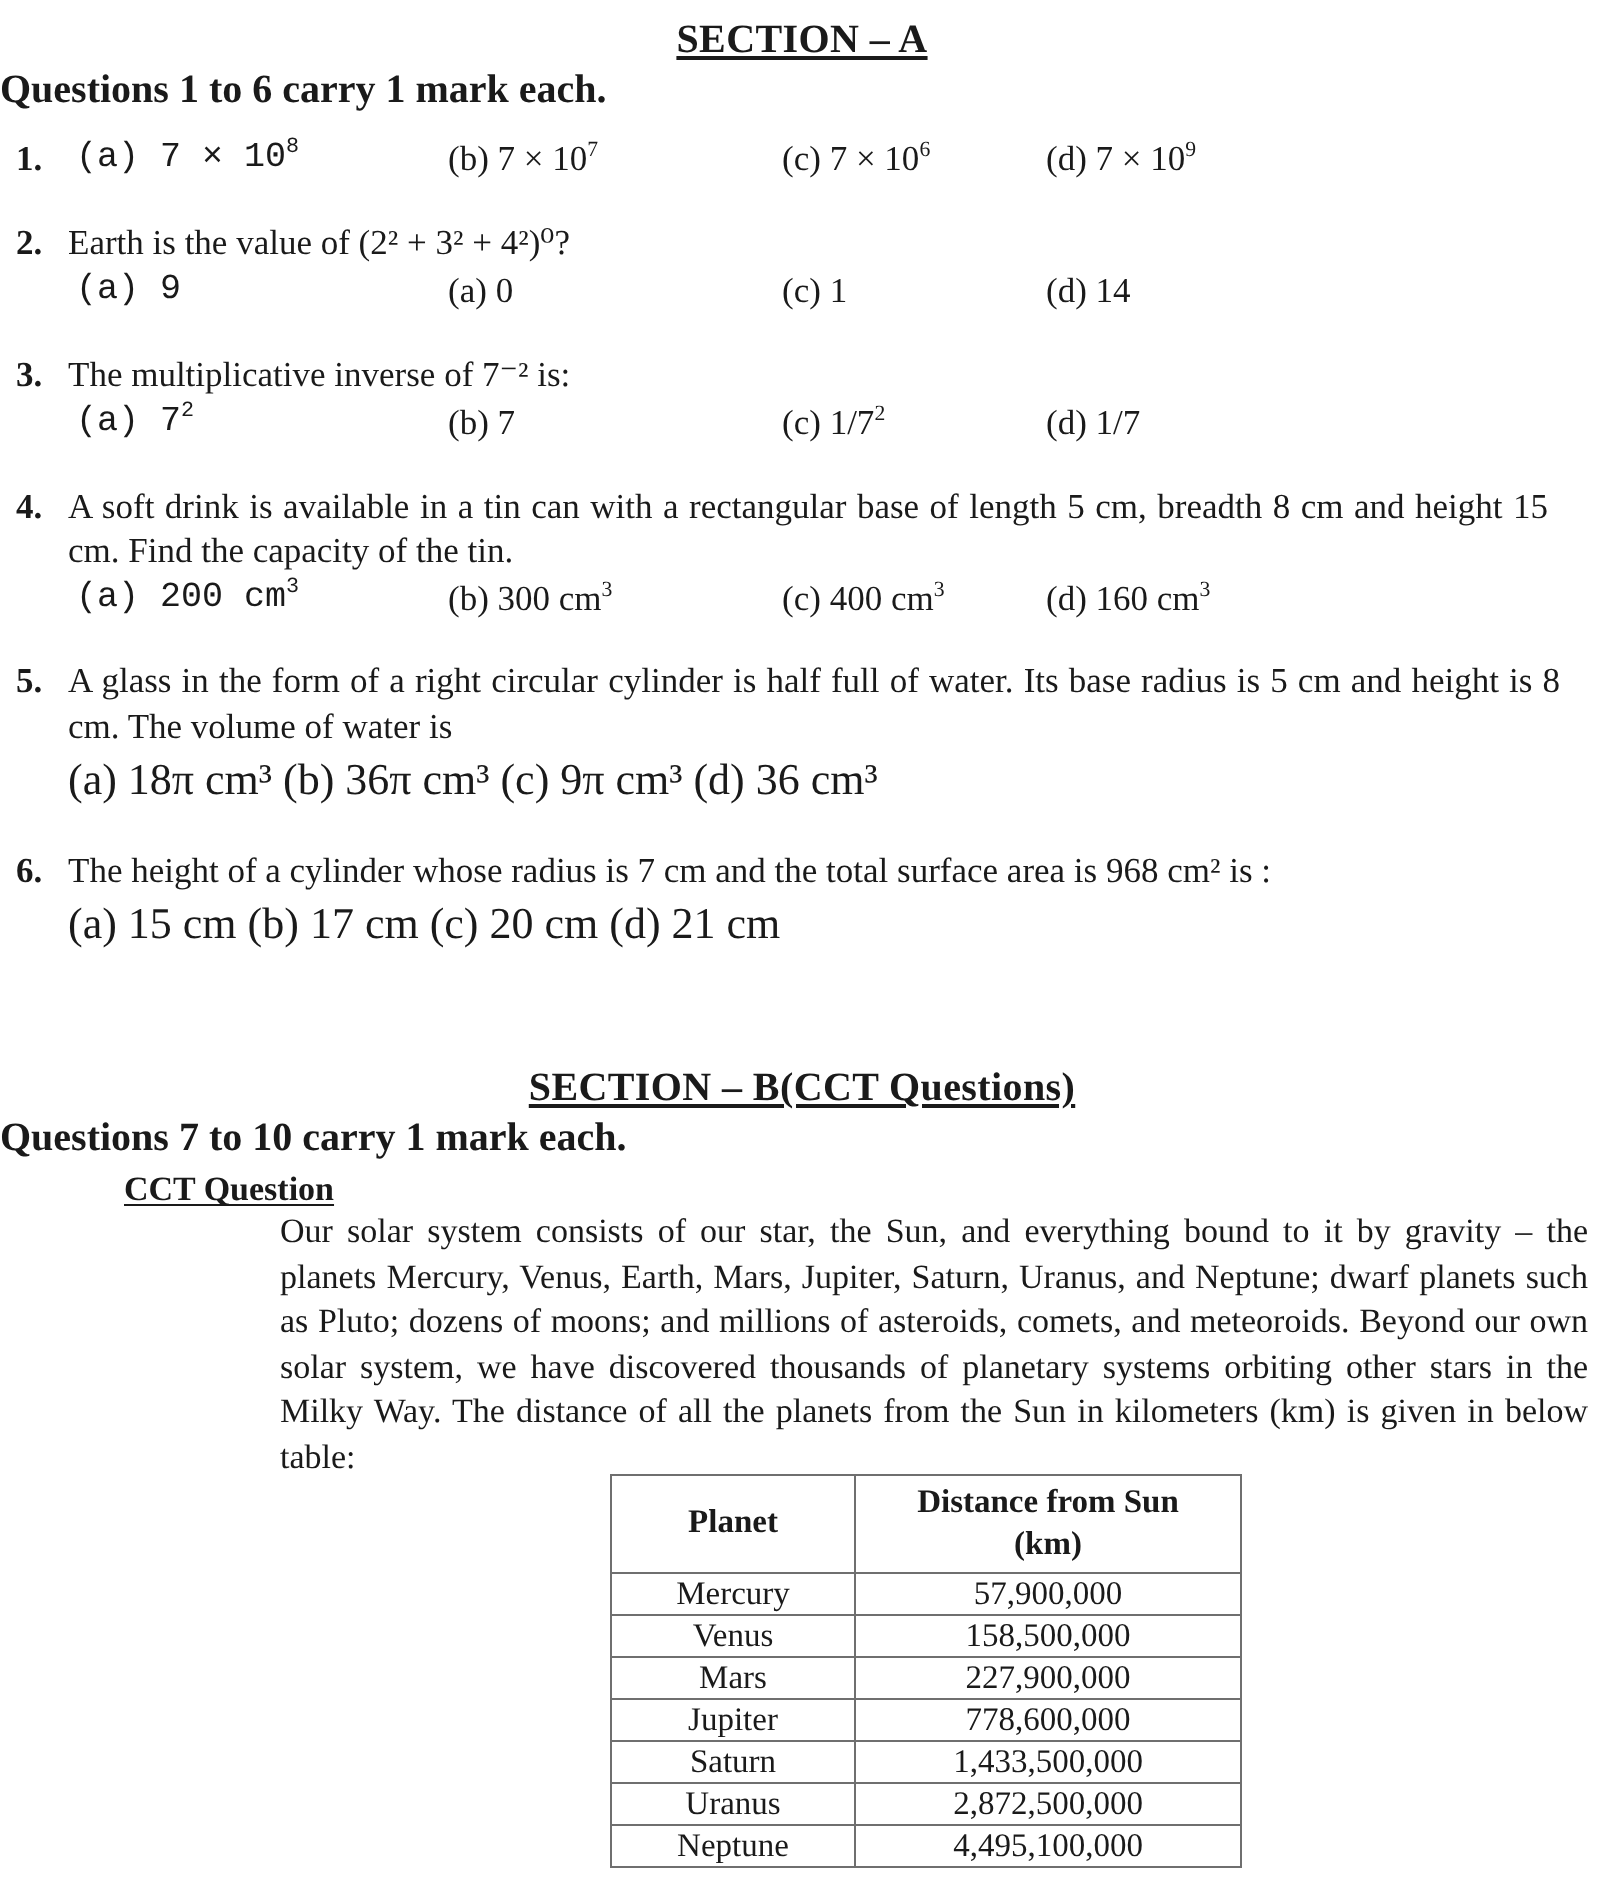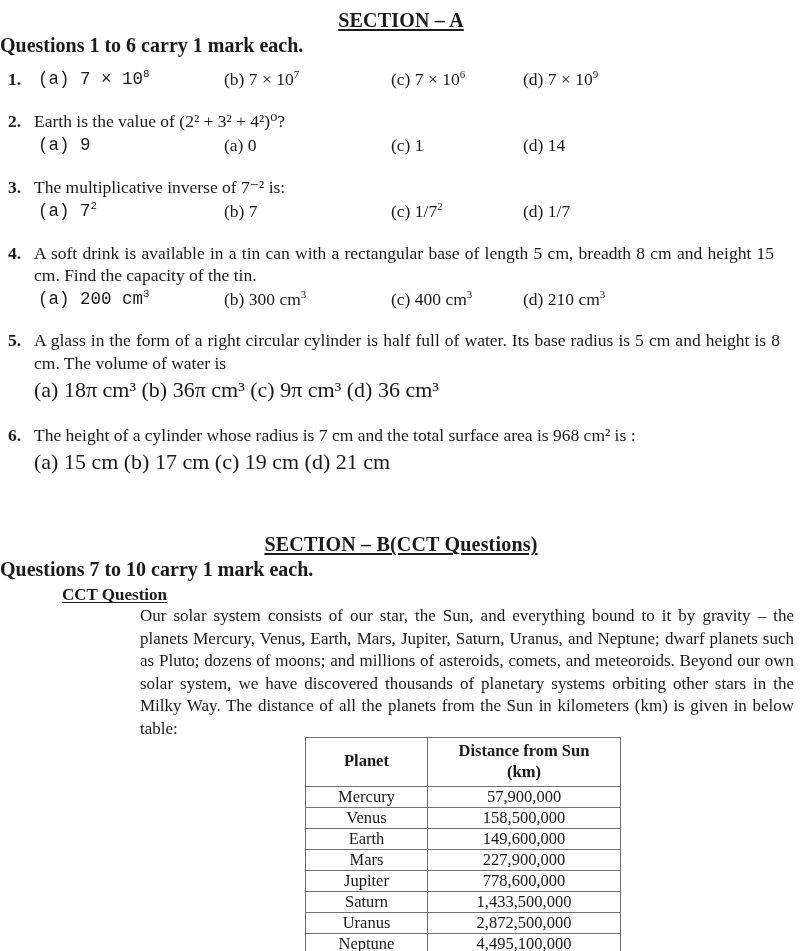--- a/index.html
+++ b/index.html
@@ -174,34 +174,34 @@
     </div>
   </div>
 
   <div class="qblock" style="margin-top:18px; padding-right:28px;">
     <span class="qnum">4.</span>
     <div class="qtext">A soft drink is available in a tin can with a rectangular base of length 5 cm, breadth 8 cm and height 15 cm. Find the capacity of the tin.</div>
     <div class="opts">
       <span class="opt c1"><span>(a)</span> <span>200 cm</span><sup>3</sup></span>
       <span class="opt c2"><span>(b)</span> <span>300 cm</span><sup>3</sup></span>
       <span class="opt c3"><span>(c)</span> <span>400 cm</span><sup>3</sup></span>
-      <span class="opt c4"><span>(d)</span> <span>210 cm</span><sup>3</sup></span>
+      <span class="opt c4"><span>(d)</span> <span>160 cm</span><sup>3</sup></span>
     </div>
   </div>
 
   <div class="qblock" style="margin-top:17px; padding-right:22px;">
     <span class="qnum">5.</span>
     <div class="qtext">A glass in the form of a right circular cylinder is half full of water. Its base radius is 5 cm and height is 8 cm. The volume of water is</div>
     <div class="opts-inline">(a) 18π cm³ (b) 36π cm³ (c) 9π cm³ (d) 36 cm³</div>
   </div>
 
   <div class="qblock" style="margin-top:20px; padding-right:22px;">
     <span class="qnum">6.</span>
     <div class="qtext">The height of a cylinder whose radius is 7 cm and the total surface area is 968 cm² is :</div>
-    <div class="opts-inline">(a) 15 cm (b) 17 cm (c) 19 cm (d) 21 cm</div>
+    <div class="opts-inline">(a) 15 cm (b) 17 cm (c) 20 cm (d) 21 cm</div>
   </div>
 
   <div style="margin-top:58px;">
     <div class="section-head">
       <span class="u">SECTION – B(CCT Questions)</span>
     </div>
     <div class="section-sub">Questions 7 to 10 carry 1 mark each.</div>
   </div>
 
   <div style="margin-top:5px;">
@@ -225,24 +225,20 @@
       <tbody id="planet-rows">
           <tr>
             <td class="col-planet">Mercury</td>
             <td class="col-dist">57,900,000</td>
           </tr>
           <tr>
             <td class="col-planet">Venus</td>
             <td class="col-dist">158,500,000</td>
           </tr>
           <tr>
-            <td class="col-planet">Earth</td>
-            <td class="col-dist">149,600,000</td>
-          </tr>
-          <tr>
             <td class="col-planet">Mars</td>
             <td class="col-dist">227,900,000</td>
           </tr>
           <tr>
             <td class="col-planet">Jupiter</td>
             <td class="col-dist">778,600,000</td>
           </tr>
           <tr>
             <td class="col-planet">Saturn</td>
             <td class="col-dist">1,433,500,000</td>

